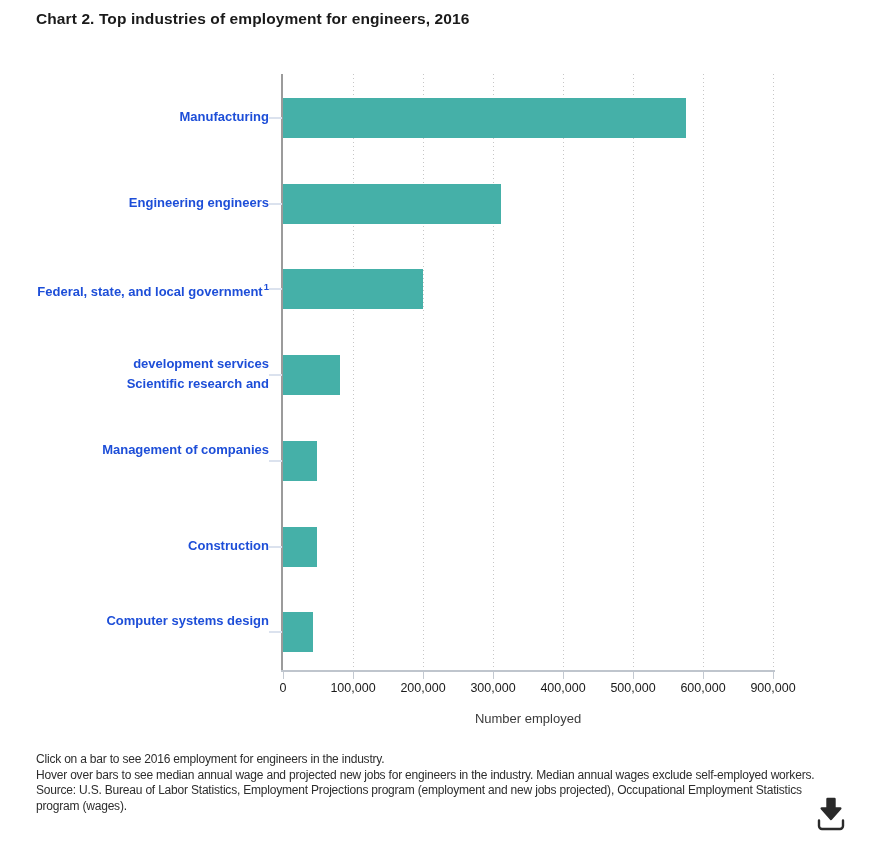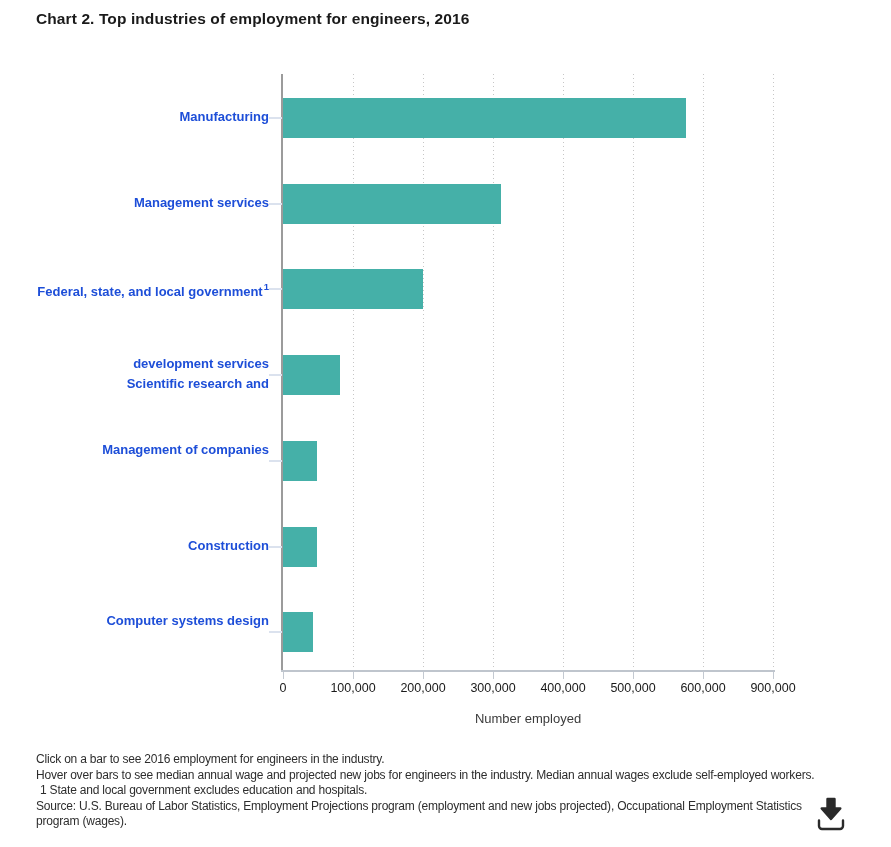--- a/index.html
+++ b/index.html
@@ -85,21 +85,21 @@
       <div class="bar" style="left: 2px; top: 452.5px; width: 34.3px; background: rgb(69, 176, 168);"></div>
       <div class="bar" style="left: 2px; top: 538.2px; width: 30.1px; background: rgb(69, 176, 168);"></div>
     </div>
 
   <div>
       <div class="cat-label" style="top: 107px;">
         <div>Manufacturing</div>
       </div>
       <div class="leader" style="top: 117px;"></div>
       <div class="cat-label" style="top: 192.7px;">
-        <div>Management services</div>
+        <div>Engineering engineers</div>
       </div>
       <div class="leader" style="top: 202.7px;"></div>
       <div class="cat-label" style="top: 278.4px;">
         <div>Federal, state, and local government<sup>1</sup></div>
       </div>
       <div class="leader" style="top: 288.4px;"></div>
       <div class="cat-label" style="top: 354.1px;">
         <div>development services</div>
         <div>Scientific research and</div>
       </div>
@@ -116,21 +116,20 @@
         <div>Computer systems design</div>
       </div>
       <div class="leader" style="top: 631.2px;"></div>
     </div>
 
   <div class="x-axis-title">Number employed</div>
 
   <div class="notes">
     <div class="note-line">Click on a bar to see 2016 employment for engineers in the industry.</div>
     <div class="note-line">Hover over bars to see median annual wage and projected new jobs for engineers in the industry. Median annual wages exclude self-employed workers.</div>
-    <div class="note-line note-footnote">1 State and local government excludes education and hospitals.</div>
     <div class="note-line note-source">Source: U.S. Bureau of Labor Statistics, Employment Projections program (employment and new jobs projected), Occupational Employment Statistics program (wages).</div>
   </div>
 
   <button class="download-btn">
     <span>
       <svg width="30" height="36" viewBox="0 0 30 36" aria-hidden="true">
         <path d="M11.5 2 h7 v9.5 h5.8 l-9.3 10.5 -9.3 -10.5 h5.8 z" fill="#2a2a2a" stroke="#2a2a2a" stroke-width="2.4" stroke-linejoin="round"></path>
         <path d="M3 23.5 v5.5 a3 3 0 0 0 3 3 h18 a3 3 0 0 0 3 -3 v-5.5" fill="none" stroke="#2a2a2a" stroke-width="2.4" stroke-linecap="round"></path>
       </svg>
     </span>

